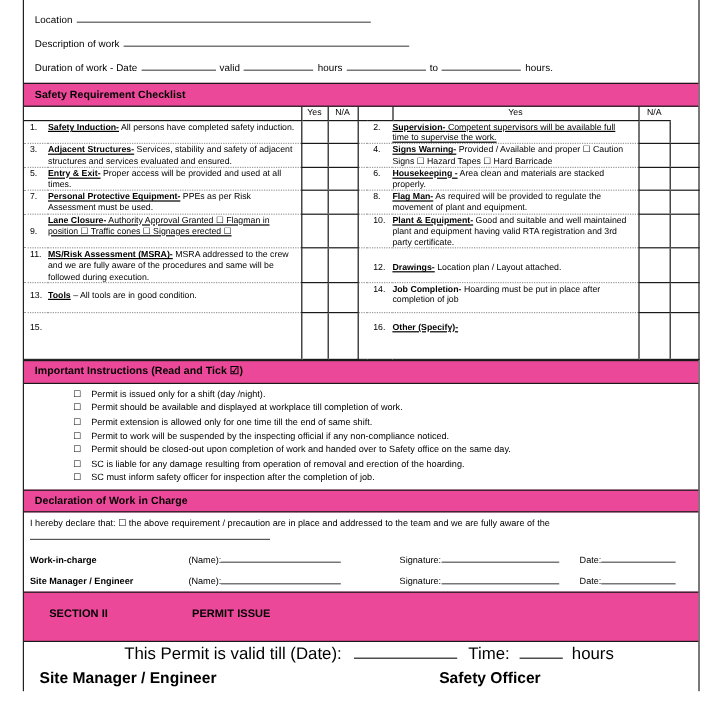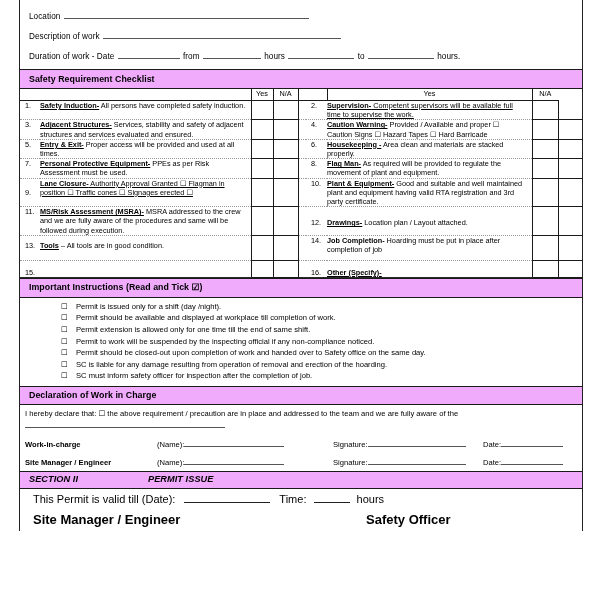--- a/index.html
+++ b/index.html
@@ -46,35 +46,33 @@
     margin: 0 1px;
   }
   .rule.r1 { width: 238px; }
   .rule.r2 { width: 245px; }
   .rule.sm2 { width: 58px; }
   .rule.sm3 { width: 62px; }
   .rule.sm4 { width: 66px; }
 
   
   .bar {
-    background: #f0abfc;
+    background: #ec4899;
     border-top: 1.6px solid #1a1a1a;
     border-bottom: 1.6px solid #1a1a1a;
     font-size: 8.8px;
     font-weight: bold;
     padding: 3.2px 0 3.4px 9px;
     letter-spacing: .05px;
     line-height: 11px;
   }
   .bar.section2 {
-    padding: 0;
+    padding: 12px;
     display: flex;
-    align-items: center;
     height: 16px;
-    font-style: italic;
   }
   .bar.section2 .s2left { padding-left: 9px; font-size: 9.2px; }
   .bar.section2 .s2mid { margin-left: 70px; font-size: 9.2px; }
 
   
   table.chk {
     border-collapse: collapse;
     width: 100%;
     table-layout: fixed;
   }
@@ -175,24 +173,25 @@
     border-bottom: 1px solid #555;
     height: 8px;
     vertical-align: baseline;
   }
   .sigrule.w1 { width: 100px; }
   .sigrule.w2 { width: 98px; }
   .sigrule.w3 { width: 62px; }
   .sigrule.wdecl { width: 200px; }
 
   .permitvalid {
-    font-size: 11px;
+    font-size: 14px;
     padding: 4px 0 4px 13px;
     white-space: nowrap;
     line-height: 11px;
+    text-align: center;
   }
   .permitvalid .ruleA {
     display: inline-block;
     border-bottom: 1.4px solid #222;
     width: 86px;
     height: 9px;
     margin: 0 6px;
   }
   .permitvalid .ruleB {
     display: inline-block;
@@ -219,21 +218,21 @@
       <span>Location</span>
       <span class="rule r2"></span>
     </div>
     <div class="topline">
       <span>Description of work</span>
       <span class="rule r1"></span>
     </div>
     <div class="topline">
       <span>Duration of work -  Date</span>
       <span class="rule sm3"></span>
-      <span>from</span>
+      <span>valid</span>
       <span class="rule sm2"></span>
       <span>hours</span>
       <span class="rule sm4"></span>
       <span>to</span>
       <span class="rule sm4"></span>
       <span>hours.</span>
     </div>
   </div>
 
   <div class="bar">Safety Requirement Checklist</div>
@@ -274,21 +273,21 @@
       <td class="boxc vl"></td>
     </tr>
 
     <tr class="itemrow">
       <td class="numc">3.</td>
       <td class="txtc"><b class="t"><u class="t">Adjacent Structures-</u></b><span> Services, stability and safety of adjacent structures and services evaluated and ensured.</span></td>
       <td class="boxc vl"></td>
       <td class="boxc vl vr"></td>
       <td class="centerdiv"></td>
       <td class="numc">4.</td>
-      <td class="txtc cbx"><b class="t"><u class="t">Caution Warning-</u></b><span> Provided / Available and proper ☐ Caution Signs ☐ Hazard Tapes ☐ Hard Barricade</span></td>
+      <td class="txtc cbx"><b class="t"><u class="t">Signs Warning-</u></b><span> Provided / Available and proper ☐ Caution Signs ☐ Hazard Tapes ☐ Hard Barricade</span></td>
       <td class="boxc vl"></td>
       <td class="boxc vl"></td>
     </tr>
 
     <tr class="itemrow">
       <td class="numc">5.</td>
       <td class="txtc"><b class="t"><u class="t">Entry &amp; Exit-</u></b><span>  Proper access will be provided and used at all times.</span></td>
       <td class="boxc vl"></td>
       <td class="boxc vl vr"></td>
       <td class="centerdiv"></td>
@@ -340,21 +339,21 @@
       <td class="boxc vl"></td>
       <td class="boxc vl vr"></td>
       <td class="centerdiv"></td>
       <td class="numc">14.</td>
       <td class="txtc"><b class="t">Job Completion-</b><span> Hoarding must be put in place after completion of job</span></td>
       <td class="boxc vl"></td>
       <td class="boxc vl"></td>
     </tr>
 
     <tr class="itemrow strong-b">
-      <td class="numc" style="padding-top:7px;padding-bottom:0">15.</td>
+      <td class="numc" style="padding-top:7px;padding-bottom:22px">15.</td>
       <td class="txtc"></td>
       <td class="boxc vl"></td>
       <td class="boxc vl vr"></td>
       <td class="centerdiv"></td>
       <td class="numc" style="padding-top:7px">16.</td>
       <td class="txtc" style="padding-top:7px"><b class="t"><u class="t">Other (Specify)-</u></b></td>
       <td class="boxc vl"></td>
       <td class="boxc vl"></td>
     </tr>
   </tbody>

